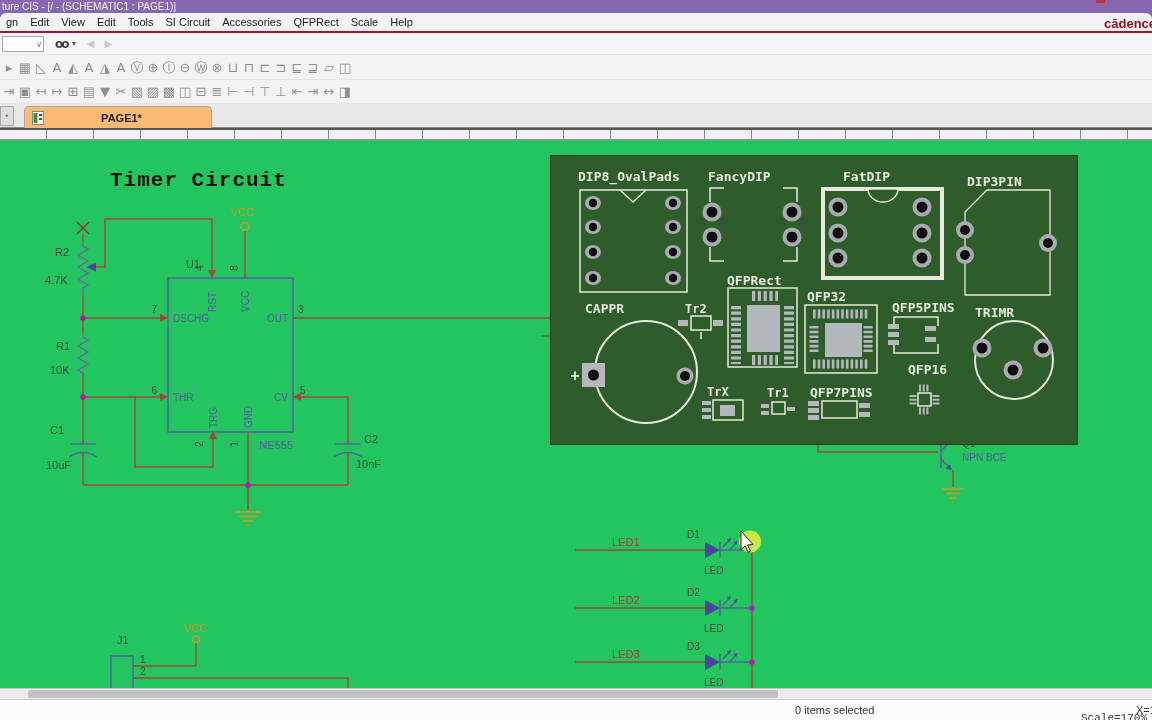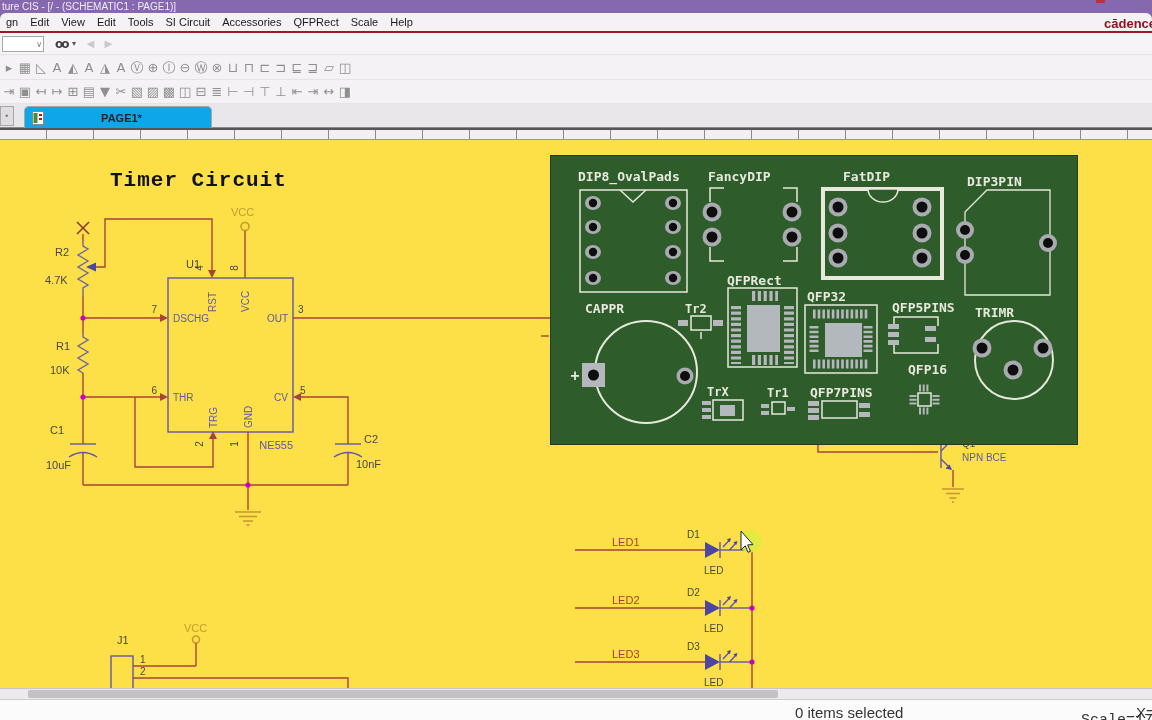--- a/index.html
+++ b/index.html
@@ -24,29 +24,29 @@
   .nav-fwd{position:absolute;left:102px;top:3px;font-size:13px;color:#cbc8cb;}
   .toolbar2,.toolbar3{position:absolute;left:0;width:1152px;height:24px;background:#f4f2f4;display:flex;
                       align-items:center;padding-left:2px;border-bottom:1px solid #e6e3e6;}
   .toolbar2{top:56px;}
   .toolbar3{top:80px;}
   .tb-icon{display:inline-block;width:14px;margin-right:2px;text-align:center;font-size:13px;color:#8f8f8f;
            font-family:"DejaVu Sans",sans-serif;}
   .tabbar{position:absolute;left:0;top:104px;width:1152px;height:24px;background:#eae7ea;border-bottom:1px solid #8a878a;}
   .mini-box{position:absolute;left:0;top:2px;width:14px;height:20px;background:#e0dde0;border:1px solid #a8a5a8;
             font-size:8px;color:#666;text-align:center;line-height:18px;}
-  .page-tab{position:absolute;left:24px;top:2px;width:188px;height:22px;background:#0ea5e9;
+  .page-tab{position:absolute;left:24px;top:2px;width:188px;height:22px;background:#fdba74;
             border:1px solid #a8a5a8;border-bottom:none;border-radius:5px 5px 0 0;display:flex;align-items:center;}
   .page-tab .ticon{margin-left:7px;}
   .page-tab .tlabel{flex:1;text-align:center;font-size:11px;font-weight:bold;color:#222;padding-right:12px;}
   .ruler{position:absolute;left:0;top:128px;width:1152px;height:12px;background:#f1eff1;border-top:1px solid #555;
          border-bottom:1px solid #999;box-shadow:inset 0 3px 0 -2px #555;
          background-image:repeating-linear-gradient(to right,transparent 0,transparent 46px,#8a8a8a 46px,#8a8a8a 47px);}
   
-  .canvas{position:absolute;left:0;top:140px;width:1152px;height:548px;background:#fde047;text-decoration:underline;}
+  .canvas{position:absolute;left:0;top:140px;width:1152px;height:548px;background:#22c55e;text-decoration:underline;}
   svg{display:block;}
   .schem{position:absolute;left:0;top:0;z-index:1;}
   .pcb-image{position:absolute;left:550px;top:15px;z-index:2;}
   
   .wire{stroke:#a8433a;stroke-width:1.4;fill:none;}
   .comp{stroke:#5d58a6;stroke-width:1.4;fill:none;}
   .res{stroke:#6b66a0;stroke-width:1.4;fill:none;}
   .tan{stroke:#c9992e;stroke-width:1.6;fill:none;}
   .lbl{fill:#474747;font:11px "Liberation Sans",sans-serif;}
   .pnum{fill:#474747;font:10px "Liberation Sans",sans-serif;}
@@ -61,21 +61,21 @@
   .silksm{fill:#e6e9dc;font:bold 12px "DejaVu Sans Mono",monospace;}
   .pad{fill:#a9abb1;}
   .hole{fill:#0e0e0e;}
   .smd{fill:#b5b7bd;}
   .die{fill:#b3b8bd;}
   .pins{stroke:#b5b7bd;fill:none;}
   
   .hscroll{position:absolute;left:0;top:688px;width:1152px;height:11px;background:#eceaec;border-top:1px solid #c8c5c8;z-index:4;}
   .hscroll-thumb{position:absolute;left:28px;top:1px;width:750px;height:8px;background:#c4c1c4;border-radius:2px;}
   .statusbar{position:absolute;left:0;top:699px;width:1152px;height:21px;background:#fbfbfb;border-top:1px solid #cfcccf;
-             font-size:15px;color:#333;z-index:4;}
+             font-size:11px;color:#333;z-index:4;}
   .status-sel{position:absolute;left:795px;top:4px;}
   .status-scale{position:absolute;left:1081px;top:12px;font-family:Liberation Mono, monospace;}
   .status-coord{position:absolute;left:1136px;top:4px;white-space:nowrap;}
 </style>
 </head>
 <body>
 
 <div class="screen">
 
   <div class="titlebar">

